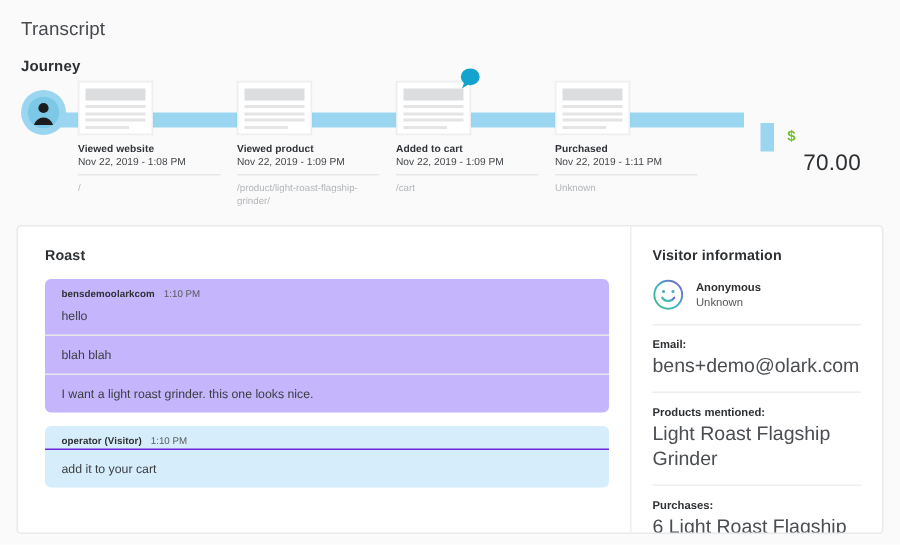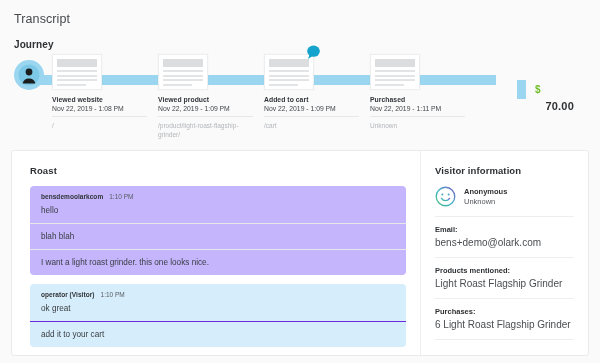--- a/index.html
+++ b/index.html
@@ -176,22 +176,22 @@
     background: #9ad6f0;
   }
   .total-dollar {
     margin-left: 9px;
     font-size: 10px;
     font-weight: bold;
     color: #72c02c;
   }
   .total-amount {
     margin-left: 5px;
-    font-size: 11px;
-    font-weight: bold;
+    font-size: 15px;
+    font-weight: normal;
     color: #2e3134;
     letter-spacing: 0.2px;
     margin-top: 34px;
   }
 
   
   .bottom-card {
     position: absolute;
     left: 11px;
     top: 150px;
@@ -280,21 +280,21 @@
   .info-row {
     padding: 8px 0 8px 0;
     border-bottom: 1px solid #eceef0;
   }
   .info-label {
     font-size: 7.5px;
     font-weight: bold;
     color: #2e3134;
   }
   .info-value {
-    font-size: 10px;
+    font-size: 13px;
     color: #4a4d51;
     margin-top: 2px;
     line-height: 1.3;
   }
 </style>
 </head>
 <body>
 
 <div class="page">
 
@@ -411,21 +411,20 @@
         <div class="msg-line">hello</div>
         <div class="msg-line sep">blah blah</div>
         <div class="msg-line sep">I want a light roast grinder. this one looks nice.</div>
       </div>
 
       <div class="msg-group operator">
         <div class="msg-meta">
           <span class="msg-author">operator (Visitor)</span>
           <span class="msg-timestamp">1:10 PM</span>
         </div>
-        <div class="msg-line">ok great</div>
         <div class="msg-line sep">add it to your cart</div>
       </div>
     </div>
 
     <div class="info-pane">
       <div class="pane-title">Visitor information</div>
 
       <div class="identity">
         <span class="avatar">
           <svg width="21" height="21" viewBox="0 0 24 24">

